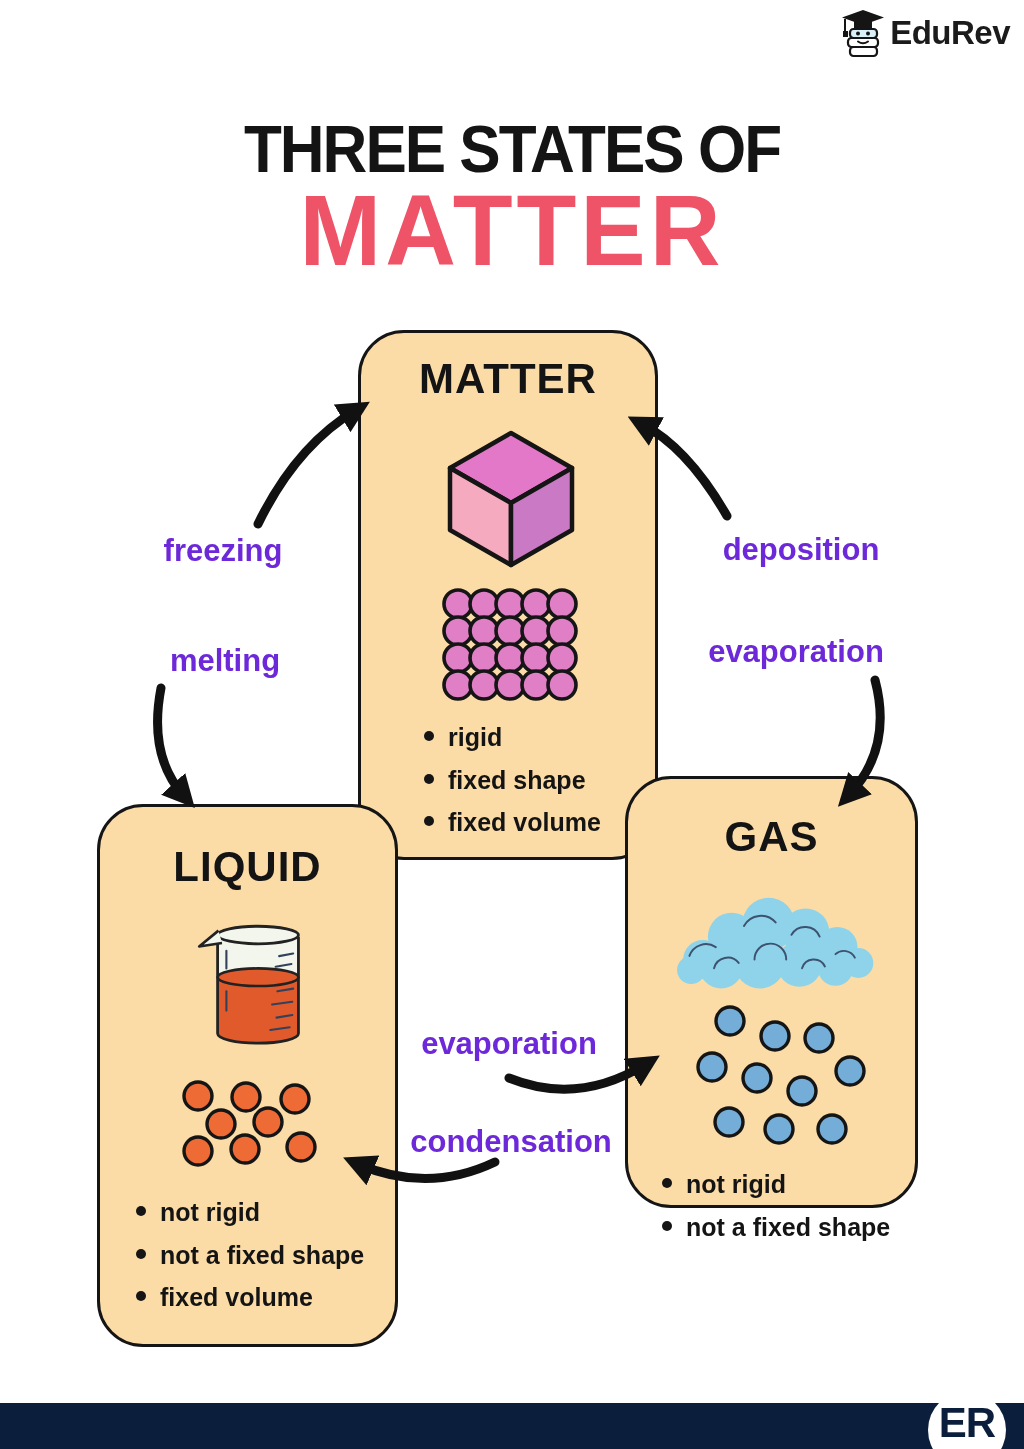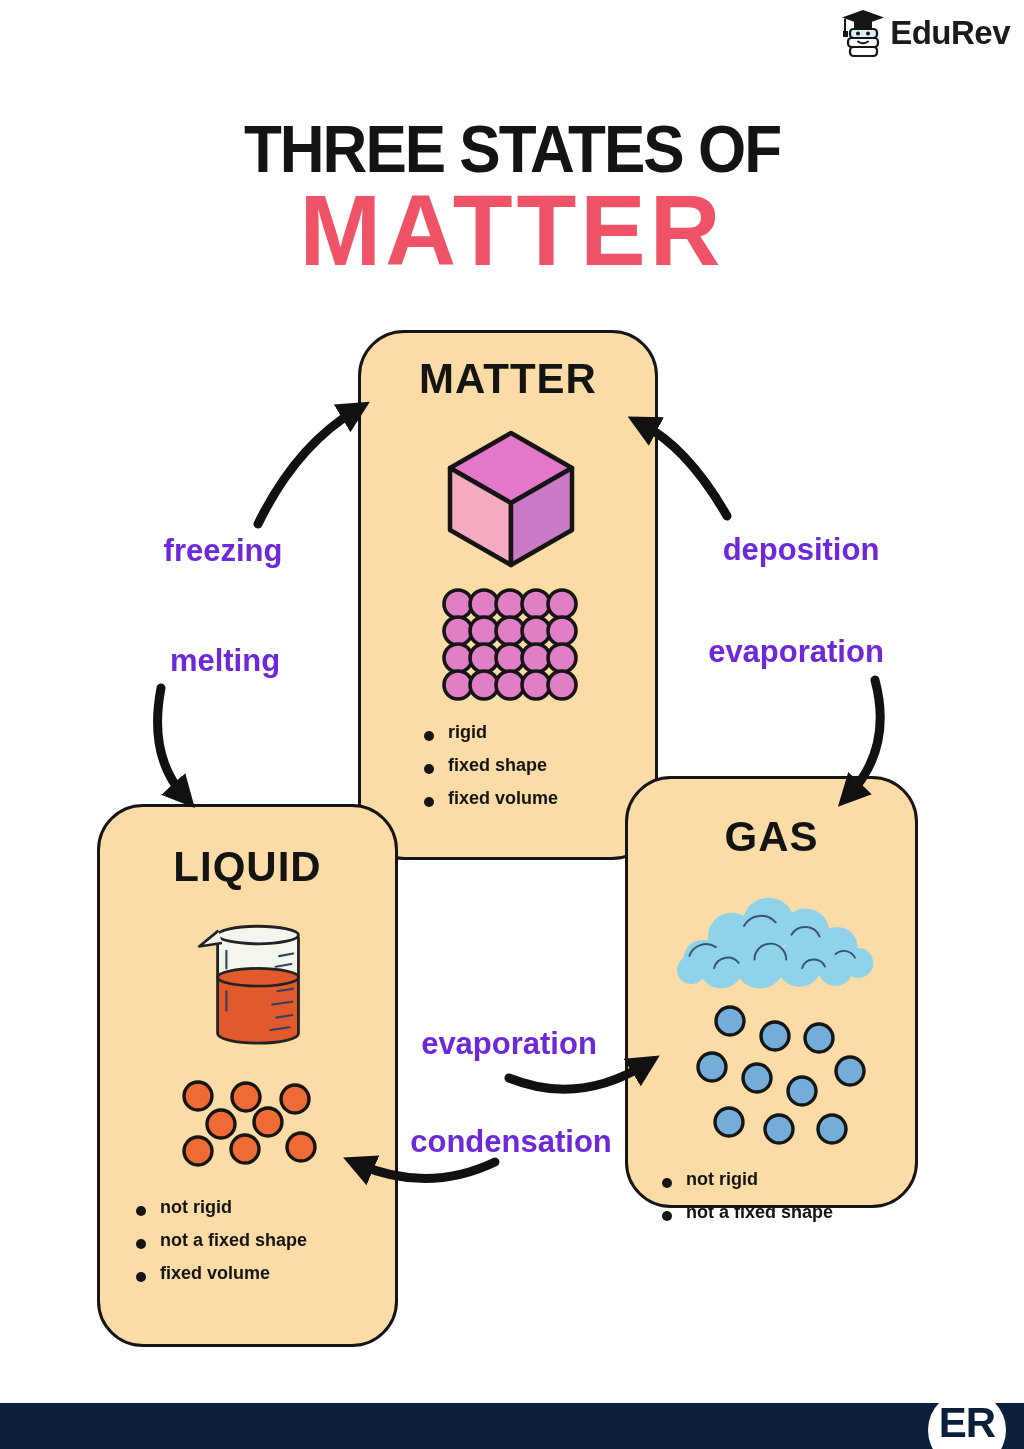--- a/index.html
+++ b/index.html
@@ -32,21 +32,21 @@
   .card-title{
     position:absolute;left:0;width:100%;text-align:center;
     font-size:42px;font-weight:800;letter-spacing:1px;color:#141414;
   }
   #card-solid  .card-title{top:22px;}
   #card-liquid .card-title{top:36px;}
   #card-gas    .card-title{top:34px;}
   .illu{position:absolute;}
   .bullets{
     position:absolute;margin:0;padding:0;list-style:none;
-    font-size:18px;font-weight:700;color:#141414;line-height:1.38;
+    font-size:25px;font-weight:700;color:#141414;line-height:1.38;
   }
   .bullets li{position:relative;padding-left:27px;margin-bottom:8px;}
   .bullets li::before{
     content:"";position:absolute;left:3px;top:11px;width:10px;height:10px;
     border-radius:50%;background:#151515;
   }
   #card-solid  .bullets{left:60px;top:387px;}
   #card-liquid .bullets{left:33px;top:388px;}
   #card-gas    .bullets{left:31px;top:388px;}
   

